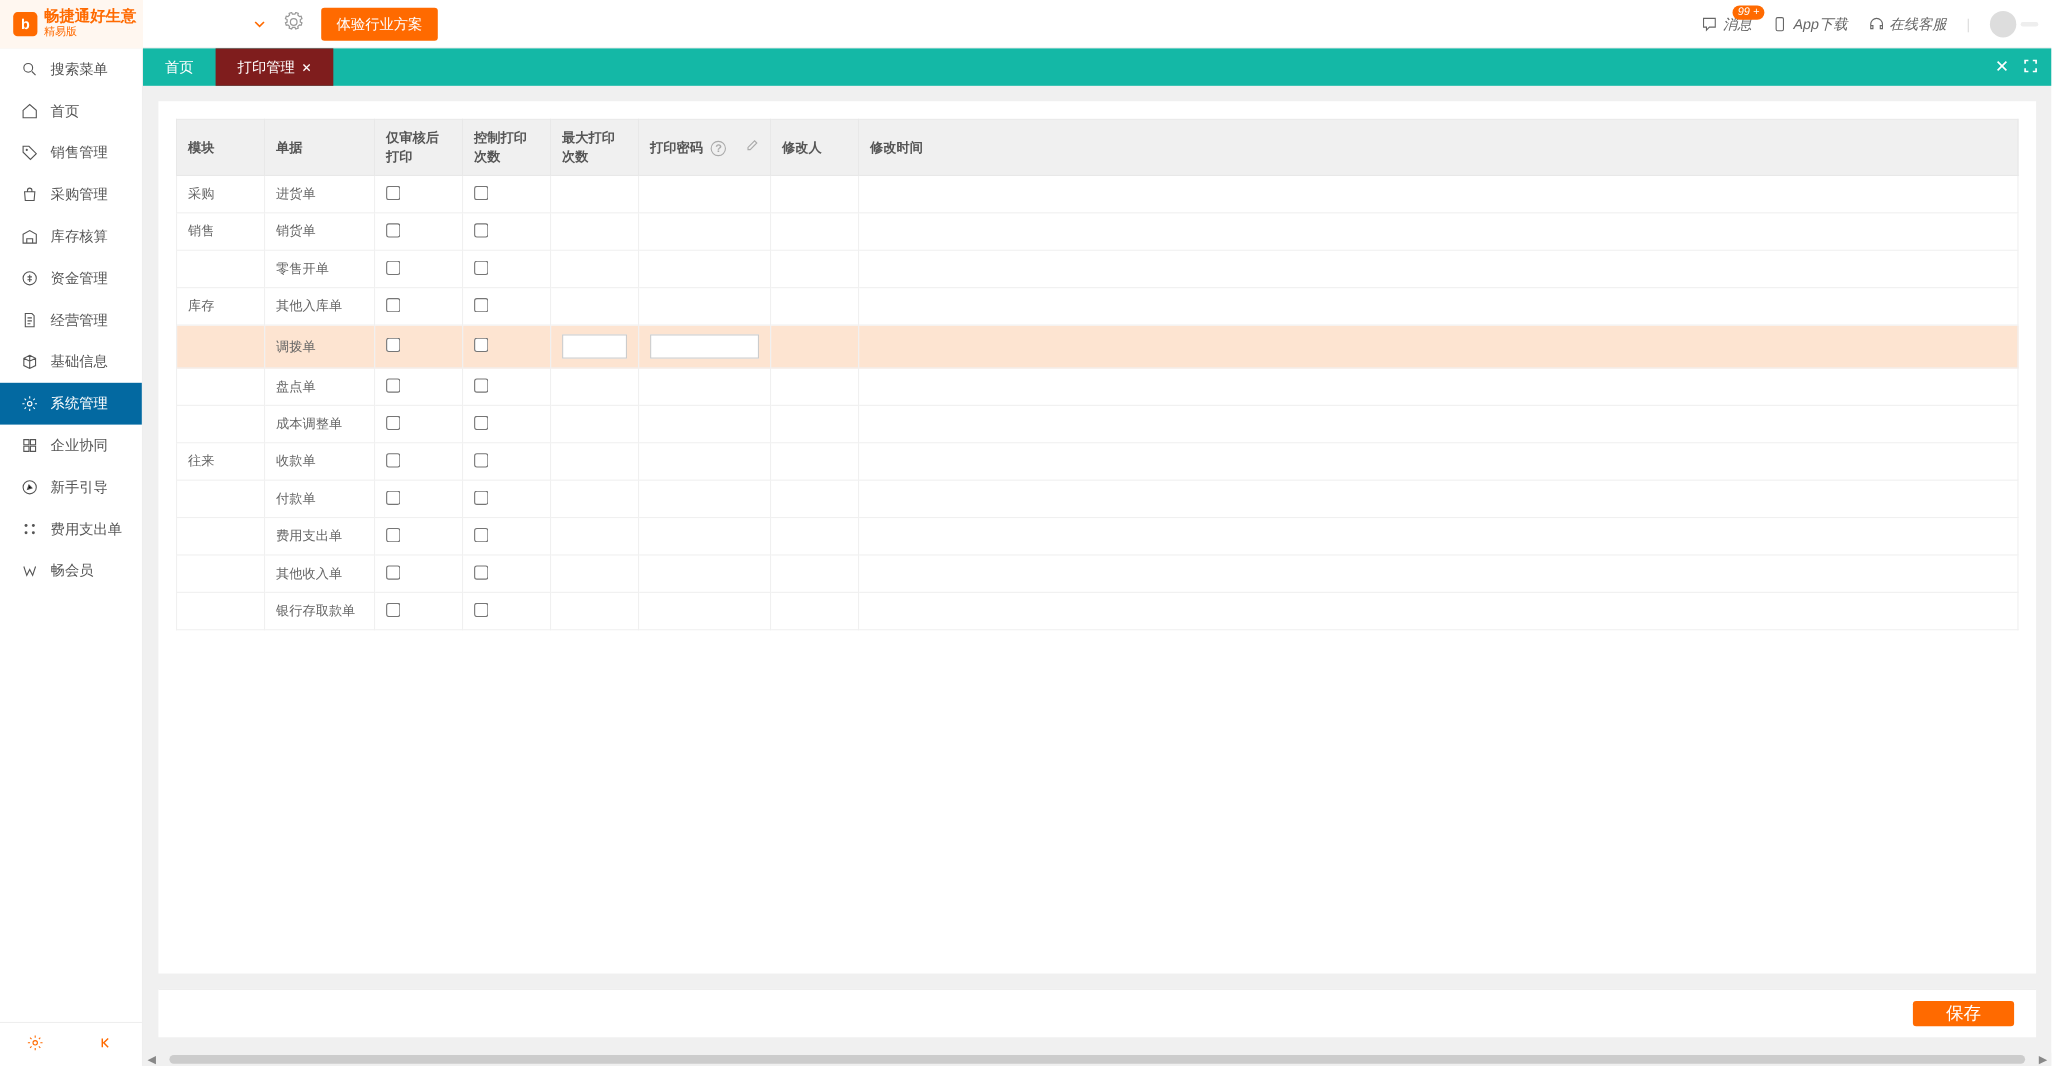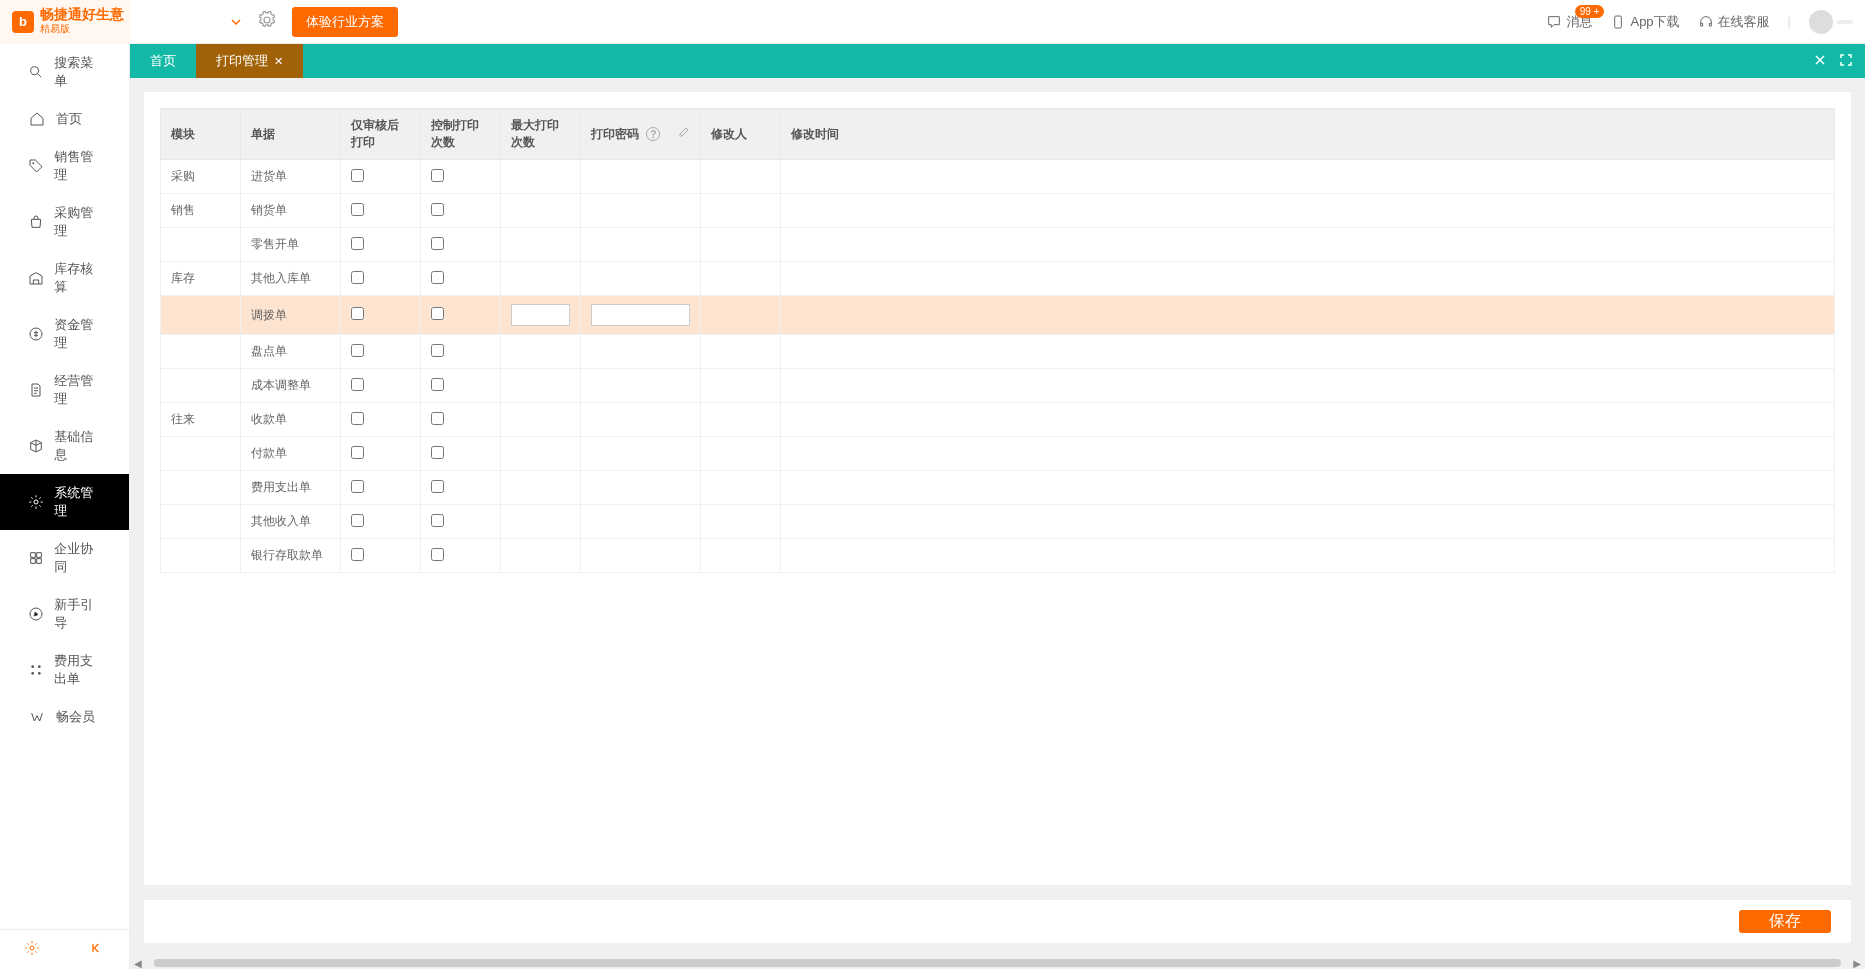--- a/index.html
+++ b/index.html
@@ -10,43 +10,43 @@
 
 .top-header { display: flex; align-items: center; height: 44px; border-bottom: 1px solid #eee; padding: 0 12px; }
 .logo-area { display: flex; align-items: center; width: 130px; background: #fff7f0; height: 44px; margin-left: -12px; padding-left: 12px; }
 .logo-icon { width: 22px; height: 22px; background: #ff6a00; border-radius: 4px; display: flex; align-items: center; justify-content: center; color: #fff; font-weight: bold; margin-right: 6px; }
 .logo-text { color: #ff6a00; font-weight: 600; font-size: 14px; line-height: 1.1; }
 .logo-sub { font-size: 10px; color: #ff6a00; }
 .company-select { display: flex; align-items: center; margin-left: 20px; color: #999; cursor: pointer; }
 .company-select svg { margin-left: 80px; }
 .gear-btn { margin-left: 16px; cursor: pointer; color: #999; }
 .industry-btn { margin-left: 16px; background: #ff6a00; color: #fff; border: none; padding: 6px 14px; border-radius: 3px; cursor: pointer; font-size: 13px; }
-.header-right { margin-left: auto; display: flex; align-items: center; gap: 18px; color: #666; }
+.header-right { margin-left: auto; display: flex; align-items: center; gap: 18px; color: #666; font-style: italic; }
 .hr-item { display: flex; align-items: center; gap: 4px; cursor: pointer; position: relative; }
 .badge { position: absolute; top: -8px; right: -12px; background: #ff6a00; color: #fff; font-size: 10px; padding: 1px 5px; border-radius: 8px; }
 .avatar { width: 24px; height: 24px; background: #ddd; border-radius: 50%; }
 .user-name { background: #eee; padding: 2px 8px; border-radius: 3px; font-size: 12px; }
 
 
 .main { display: flex; flex: 1; min-height: 0; }
 
 
 .sidebar { width: 130px; border-right: 1px solid #eee; display: flex; flex-direction: column; }
 .side-items { flex: 1; overflow-y: auto; }
-.side-item { display: flex; align-items: center; padding: 10px 28px; cursor: pointer; color: #555; gap: 10px; }
-.side-item.active { background: #000000; color: #fff; }
+.side-item { display: flex; align-items: center; padding: 10px 18px; cursor: pointer; color: #555; gap: 10px; }
+.side-item.active { background: #0369a1; color: #fff; }
 .side-item .icon { width: 18px; height: 18px; display: flex; align-items: center; justify-content: center; }
 .sidebar-footer { display: flex; border-top: 1px solid #eee; }
 .sf-btn { flex: 1; padding: 10px; text-align: center; cursor: pointer; color: #ff6a00; }
 
 
 .content { flex: 1; display: flex; flex-direction: column; background: #f0f0f0; min-width: 0; }
 .tabs-bar { display: flex; align-items: center; background: #14b8a6; height: 34px; color: #fff; }
 .tab { padding: 0 20px; height: 34px; display: flex; align-items: center; cursor: pointer; gap: 6px; }
-.tab.active { background: #a16207; }
+.tab.active { background: #7f1d1d; }
 .tab-close { cursor: pointer; font-size: 11px; }
 .tabs-right { margin-left: auto; display: flex; gap: 12px; padding-right: 12px; }
 .tabs-right span { cursor: pointer; }
 
 .panel { flex: 1; margin: 14px; background: #fff; padding: 16px; overflow: auto; min-height: 0; }
 
 
 .data-table { width: 100%; border-collapse: collapse; }
 .data-table th { background: #f0f0f0; text-align: left; padding: 8px 10px; font-weight: 600; font-size: 12px; border: 1px solid #e8e8e8; color: #555; }
 .data-table td { padding: 8px 10px; border: 1px solid #f0f0f0; font-size: 12px; color: #666; height: 32px; }

